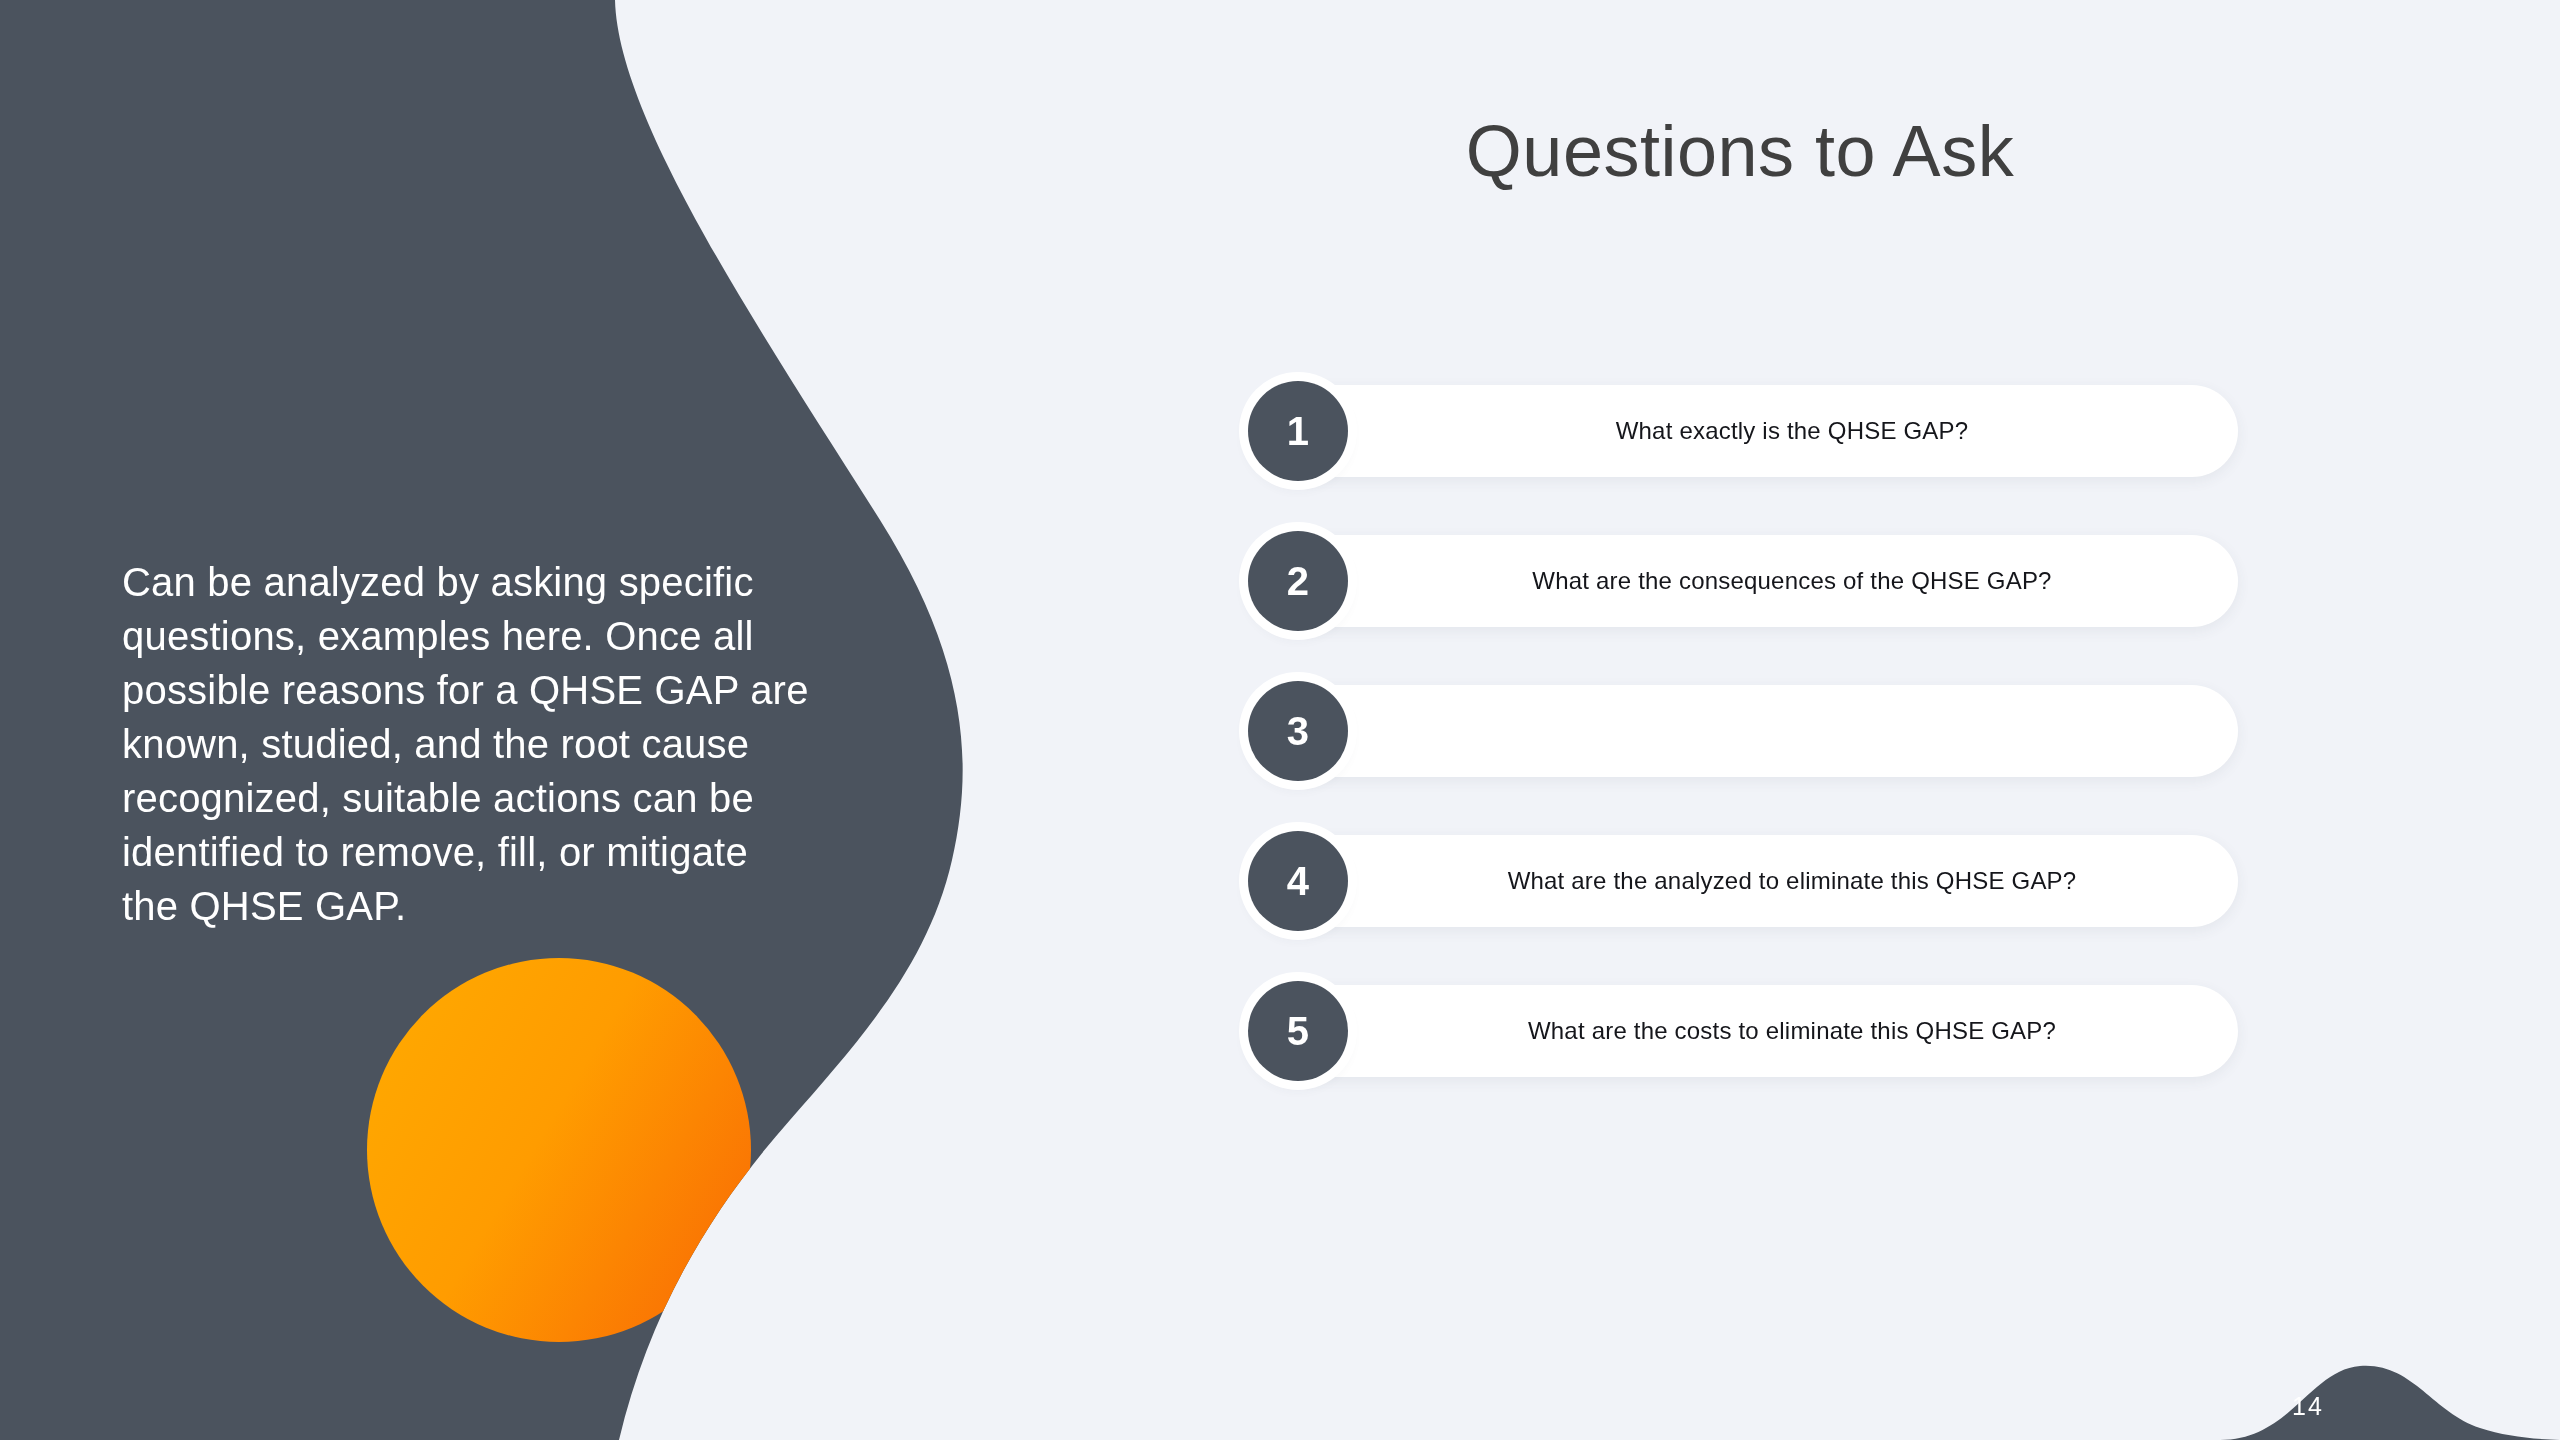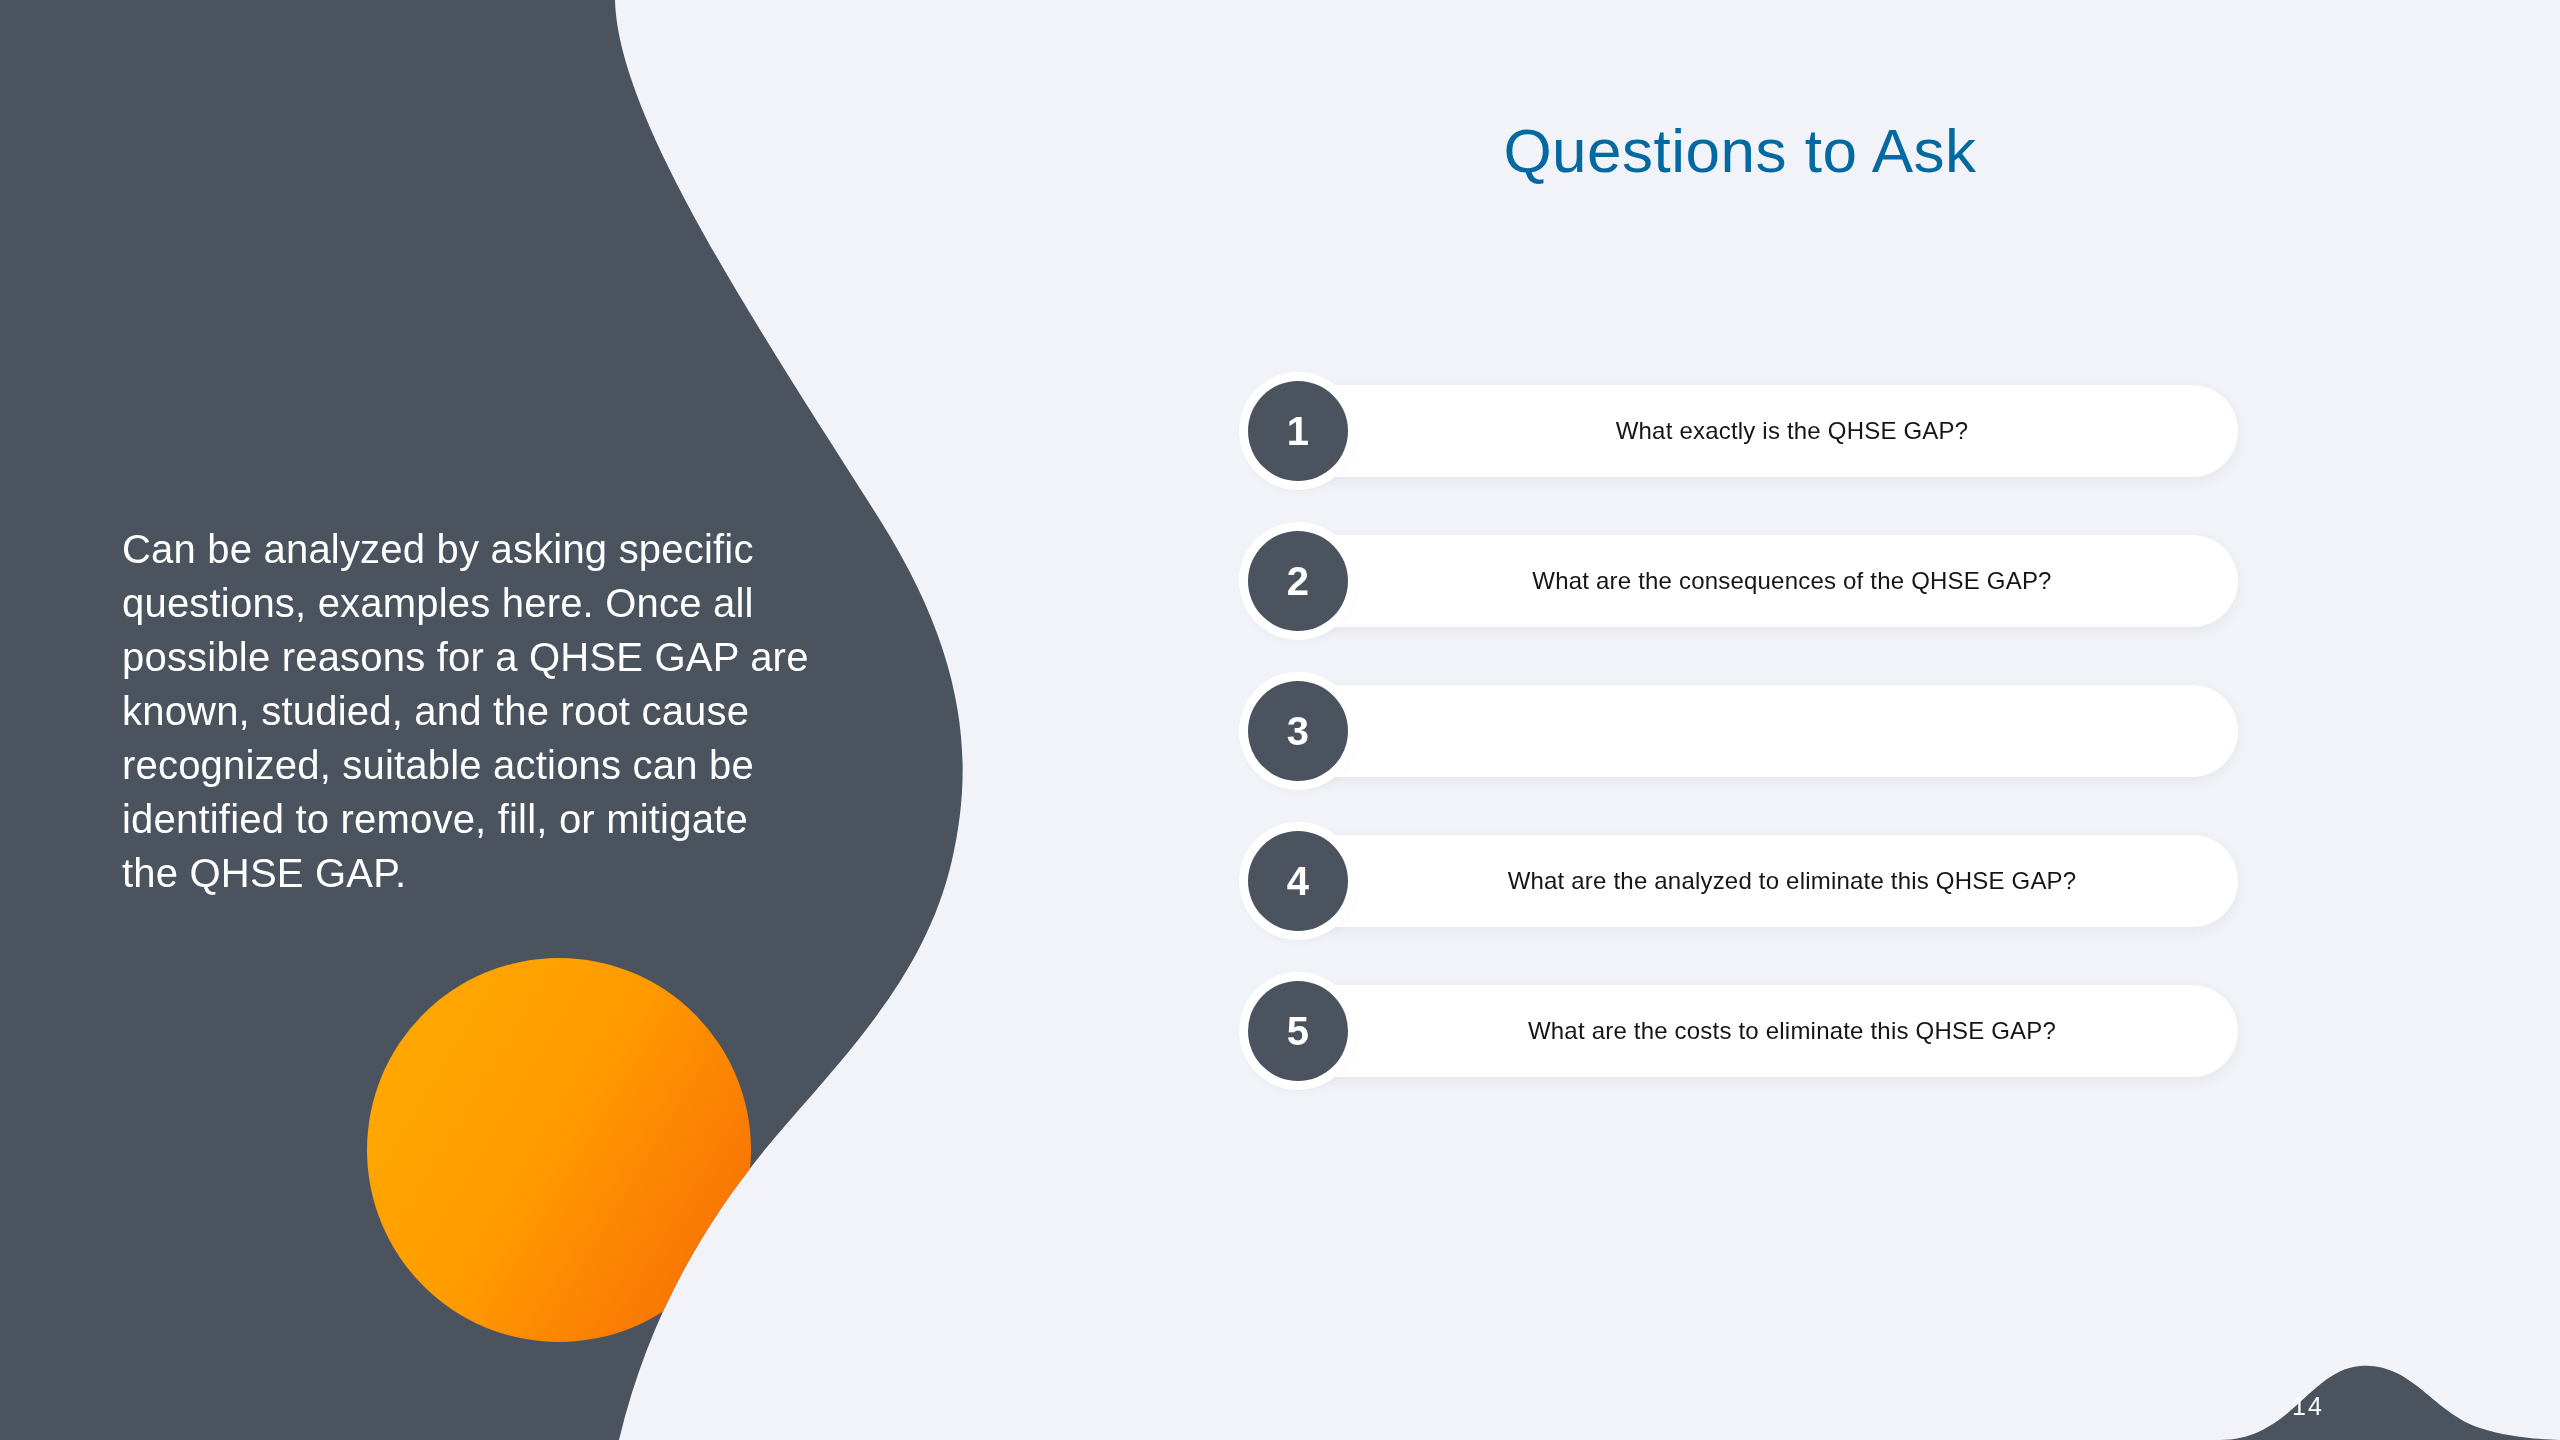--- a/index.html
+++ b/index.html
@@ -25,39 +25,39 @@
     inset: 0;
     width: 2560px;
     height: 1440px;
     pointer-events: none;
   }
 
   
   .left-copy {
     position: absolute;
     left: 122px;
-    top: 522px;
+    top: 555px;
     width: 690px;
     color: #FFFFFF;
     font-size: 40px;
     line-height: 54px;
     font-weight: 400;
     letter-spacing: 0.2px;
     white-space: pre-line;
   }
 
   
   .slide-title {
     position: absolute;
     left: 1240px;
     top: 96px;
     width: 1000px;
     text-align: center;
-    color: #0369a1;
-    font-size: 62px;
+    color: #404040;
+    font-size: 72px;
     line-height: 110px;
     font-weight: 300;
     letter-spacing: 0.5px;
   }
 
   
   .question-list {
     position: absolute;
     left: 1248px;
     top: 385px;

